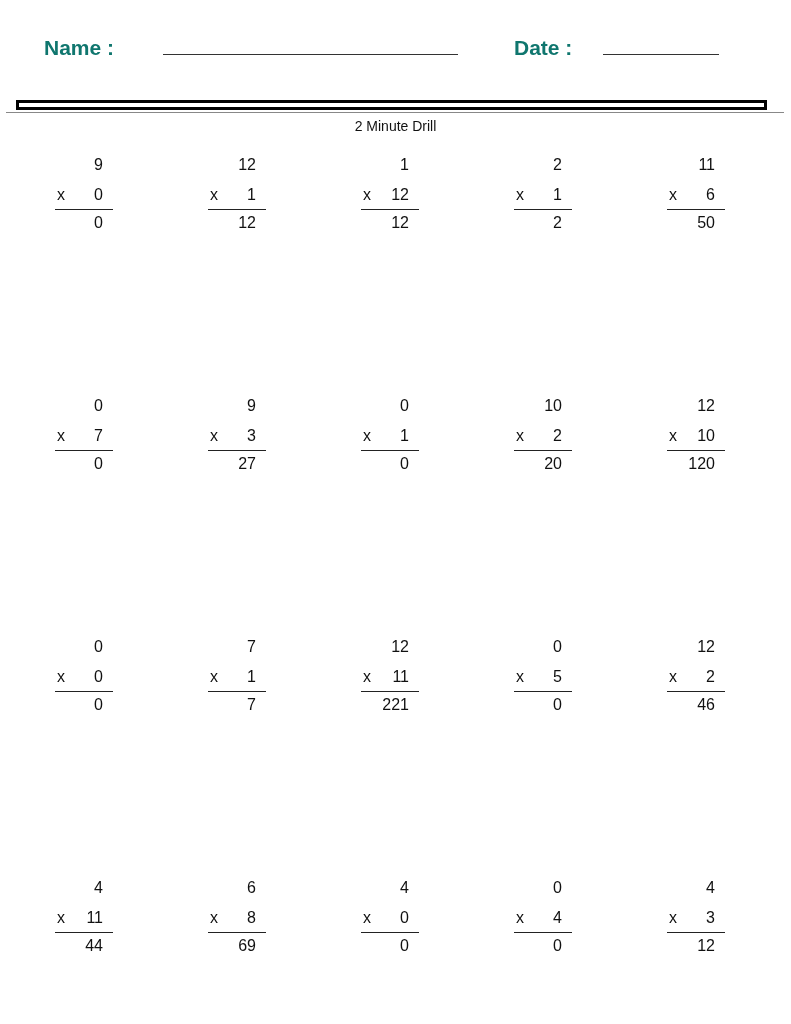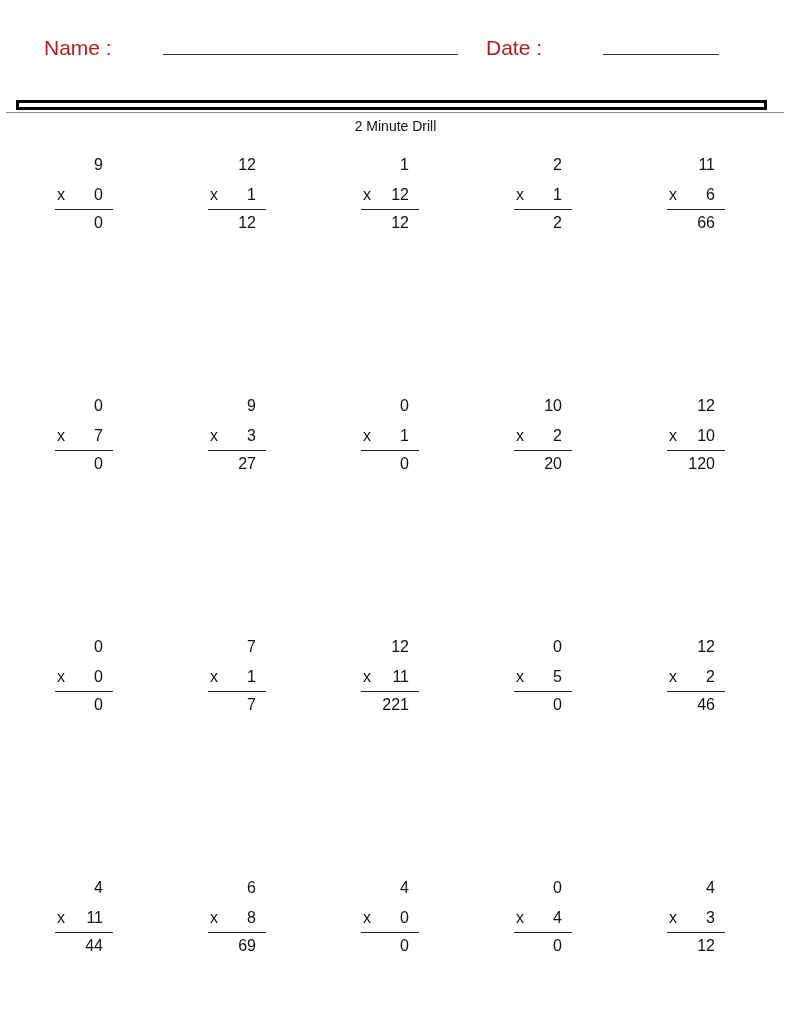--- a/index.html
+++ b/index.html
@@ -1,36 +1,36 @@
 <!DOCTYPE html>
 <html><head>
 <meta charset="utf-8">
 <style>
   html, body { margin: 0; padding: 0; background: #ffffff; }
   body { width: 791px; height: 1024px; position: relative; overflow: hidden;
          font-family: "Liberation Sans", sans-serif; color: #111; }
-  .hdr-label { position: absolute; top: 36px; font-size: 21px; color: #b91c1c; }
+  .hdr-label { position: absolute; top: 36px; font-size: 21px; color: #0f766e; font-weight: bold; }
   .hdr-line { position: absolute; top: 54px; height: 0; border-top: 1.5px solid #333; }
   .double-bar { position: absolute; left: 16px; top: 100px; width: 745px; height: 4px;
                 border: 3px solid #000; background: #fff; }
   .thin-rule { position: absolute; left: 6px; top: 112px; width: 778px; border-top: 1px solid #888; }
   .subtitle { position: absolute; left: 0; width: 791px; top: 118px; text-align: center; font-size: 14px; }
   .problem { position: absolute; width: 58px; height: 80px; font-size: 16px; }
   .problem .top { position: absolute; right: 10px; top: 0; text-align: right; }
   .problem .op { position: absolute; left: 2px; top: 30px; }
   .problem .bottom { position: absolute; right: 10px; top: 30px; text-align: right; }
   .problem .bar { position: absolute; left: 0; right: 0; top: 53px; border-top: 1.5px solid #222; }
   .problem .ans { position: absolute; right: 10px; top: 58px; text-align: right; }
 </style>
 </head>
 <body>
 
 <span class="hdr-label" style="left:44px;">Name :</span>
 <div class="hdr-line" style="left:163px; width:295px;"></div>
-<span class="hdr-label" style="left:486px;">Date :</span>
+<span class="hdr-label" style="left:514px;">Date :</span>
 <div class="hdr-line" style="left:603px; width:116px;"></div>
 
 <div class="double-bar"></div>
 <div class="thin-rule"></div>
 <div class="subtitle">2 Minute Drill</div>
 
 <div id="grid">
     <div class="problem" style="left: 55px; top: 156px;">
       <span class="top">9</span>
       <span class="op">x</span>
@@ -57,21 +57,21 @@
       <span class="op">x</span>
       <span class="bottom">1</span>
       <div class="bar"></div>
       <span class="ans">2</span>
     </div>
     <div class="problem" style="left: 667px; top: 156px;">
       <span class="top">11</span>
       <span class="op">x</span>
       <span class="bottom">6</span>
       <div class="bar"></div>
-      <span class="ans">66</span>
+      <span class="ans">50</span>
     </div>
     <div class="problem" style="left: 55px; top: 397px;">
       <span class="top">0</span>
       <span class="op">x</span>
       <span class="bottom">7</span>
       <div class="bar"></div>
       <span class="ans">0</span>
     </div>
     <div class="problem" style="left: 208px; top: 397px;">
       <span class="top">9</span>

